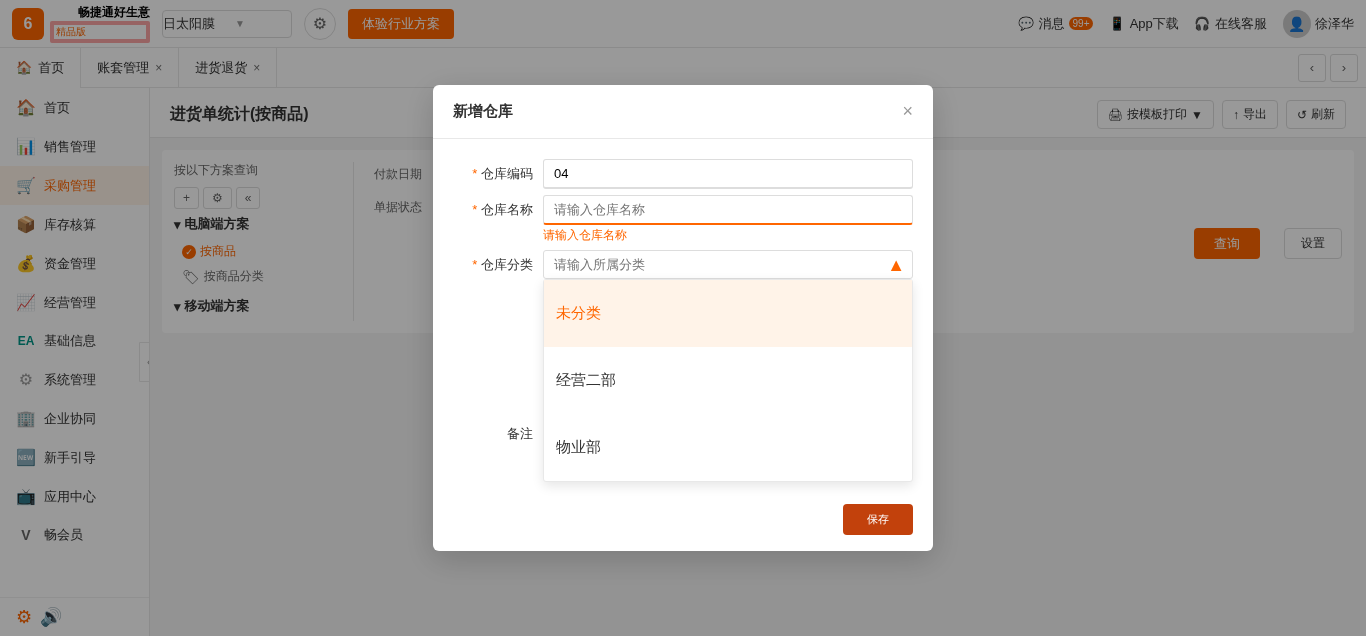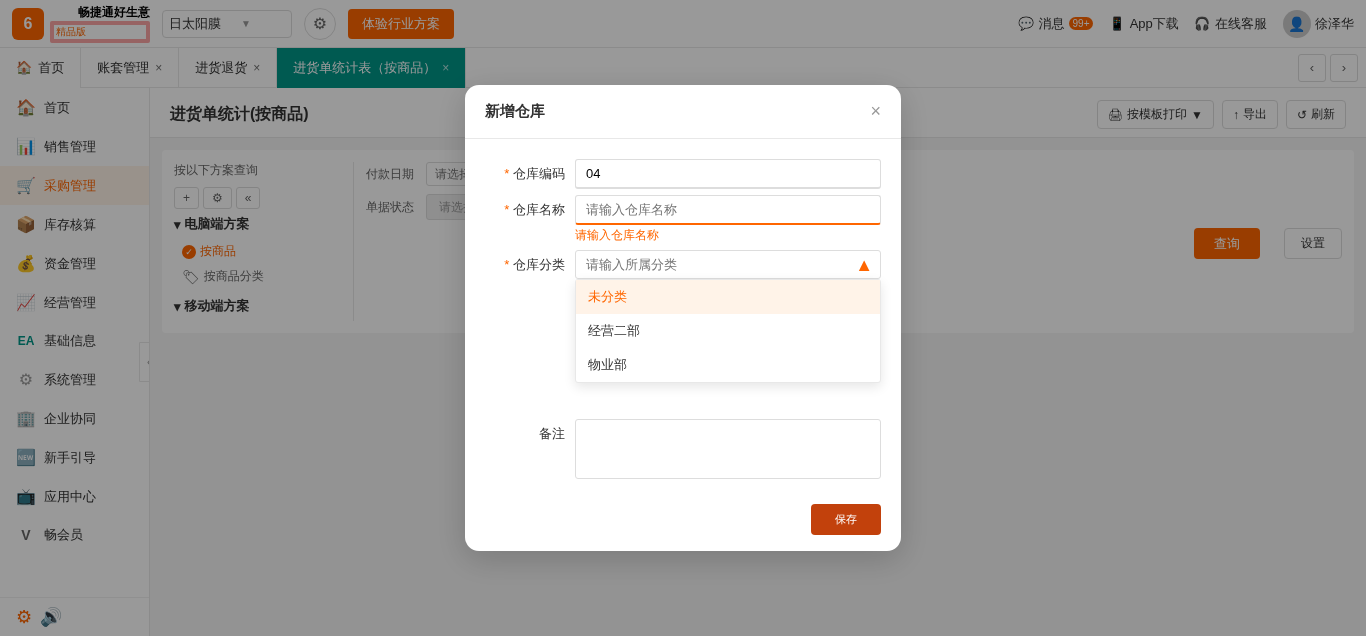--- a/index.html
+++ b/index.html
@@ -33,21 +33,21 @@
       color: white;
       font-weight: bold;
       font-size: 16px;
     }
     .logo-badge { font-size: 10px; color: #f60; border: 4px solid #fca5a5; border-radius: 2px; padding: 0 2px; }
     .header-store-select {
       display: flex;
       align-items: center;
       border: 1px solid #ddd;
       border-radius: 4px;
-      padding: 4px 6px;
+      padding: 4px 0;
       gap: 20px;
       cursor: pointer;
       min-width: 130px;
       color: #333;
     }
     .header-store-select .chevron { color: #999; font-size: 10px; }
     .header-center { flex: 1; display: flex; align-items: center; gap: 12px; margin-left: 12px; }
     .gear-btn {
       width: 32px; height: 32px;
       border-radius: 50%;
@@ -160,21 +160,21 @@
       gap: 4px;
     }
 
     
     .filter-area {
       background: #fff;
       margin: 12px;
       border-radius: 4px;
       padding: 12px;
       display: flex;
-      gap: 12px;
+      gap: 20px;
     }
     .filter-left {
       width: 180px;
       border-right: 1px solid #e8e8e8;
       padding-right: 12px;
     }
     .filter-label { font-size: 12px; color: #666; margin-bottom: 8px; }
     .filter-section-title { font-size: 13px; font-weight: bold; color: #333; margin-bottom: 6px; display: flex; align-items: center; gap: 4px; }
     .filter-plan-item { display: flex; align-items: center; gap: 4px; padding: 4px 8px; font-size: 12px; cursor: pointer; color: #666; border-radius: 3px; }
     .filter-plan-item.active { color: #f60; }
@@ -197,22 +197,22 @@
       position: fixed;
       top: 0; left: 0; right: 0; bottom: 0;
       background: rgba(0,0,0,0.4);
       display: flex;
       align-items: center;
       justify-content: center;
       z-index: 1000;
     }
     .modal {
       background: #fff;
-      border-radius: 14px;
-      width: 436px;
+      border-radius: 6px;
+      width: 500px;
       box-shadow: 0 8px 32px rgba(0,0,0,0.18);
       position: relative;
     }
     .modal-header {
       display: flex;
       align-items: center;
       justify-content: space-between;
       padding: 16px 20px;
       border-bottom: 1px solid #e8e8e8;
     }
@@ -270,22 +270,22 @@
       top: 100%;
       left: 0;
       right: 0;
       background: #fff;
       border: 1px solid #e8e8e8;
       border-radius: 3px;
       box-shadow: 0 4px 12px rgba(0,0,0,0.1);
       z-index: 100;
     }
     .dropdown-item {
-      padding: 8px 12px;
-      font-size: 13px;
+      padding: 24px 12px;
+      font-size: 15px;
       cursor: pointer;
       color: #333;
     }
     .dropdown-item.selected { background: #fff3e8; color: #f60; }
     .modal-footer {
       display: flex;
       justify-content: flex-end;
       padding: 16px 20px;
       gap: 10px;
     }
@@ -360,24 +360,20 @@
   <div class="tab-item home">
     <span>🏠</span>
     <span>首页</span>
   </div>
   <div class="tab-item">
     <span>账套管理</span>
     <span class="close-x">×</span>
   </div>
   <div class="tab-item">
     <span>进货退货</span>
-    <span class="close-x">×</span>
-  </div>
-  <div class="tab-item active">
-    <span>进货单统计表（按商品）</span>
     <span class="close-x">×</span>
   </div>
   <div class="tab-bar-actions">
     <div class="tab-bar-btn">‹</div>
     <div class="tab-bar-btn">›</div>
   </div>
 </div>
 
 <div class="main-layout">
 

